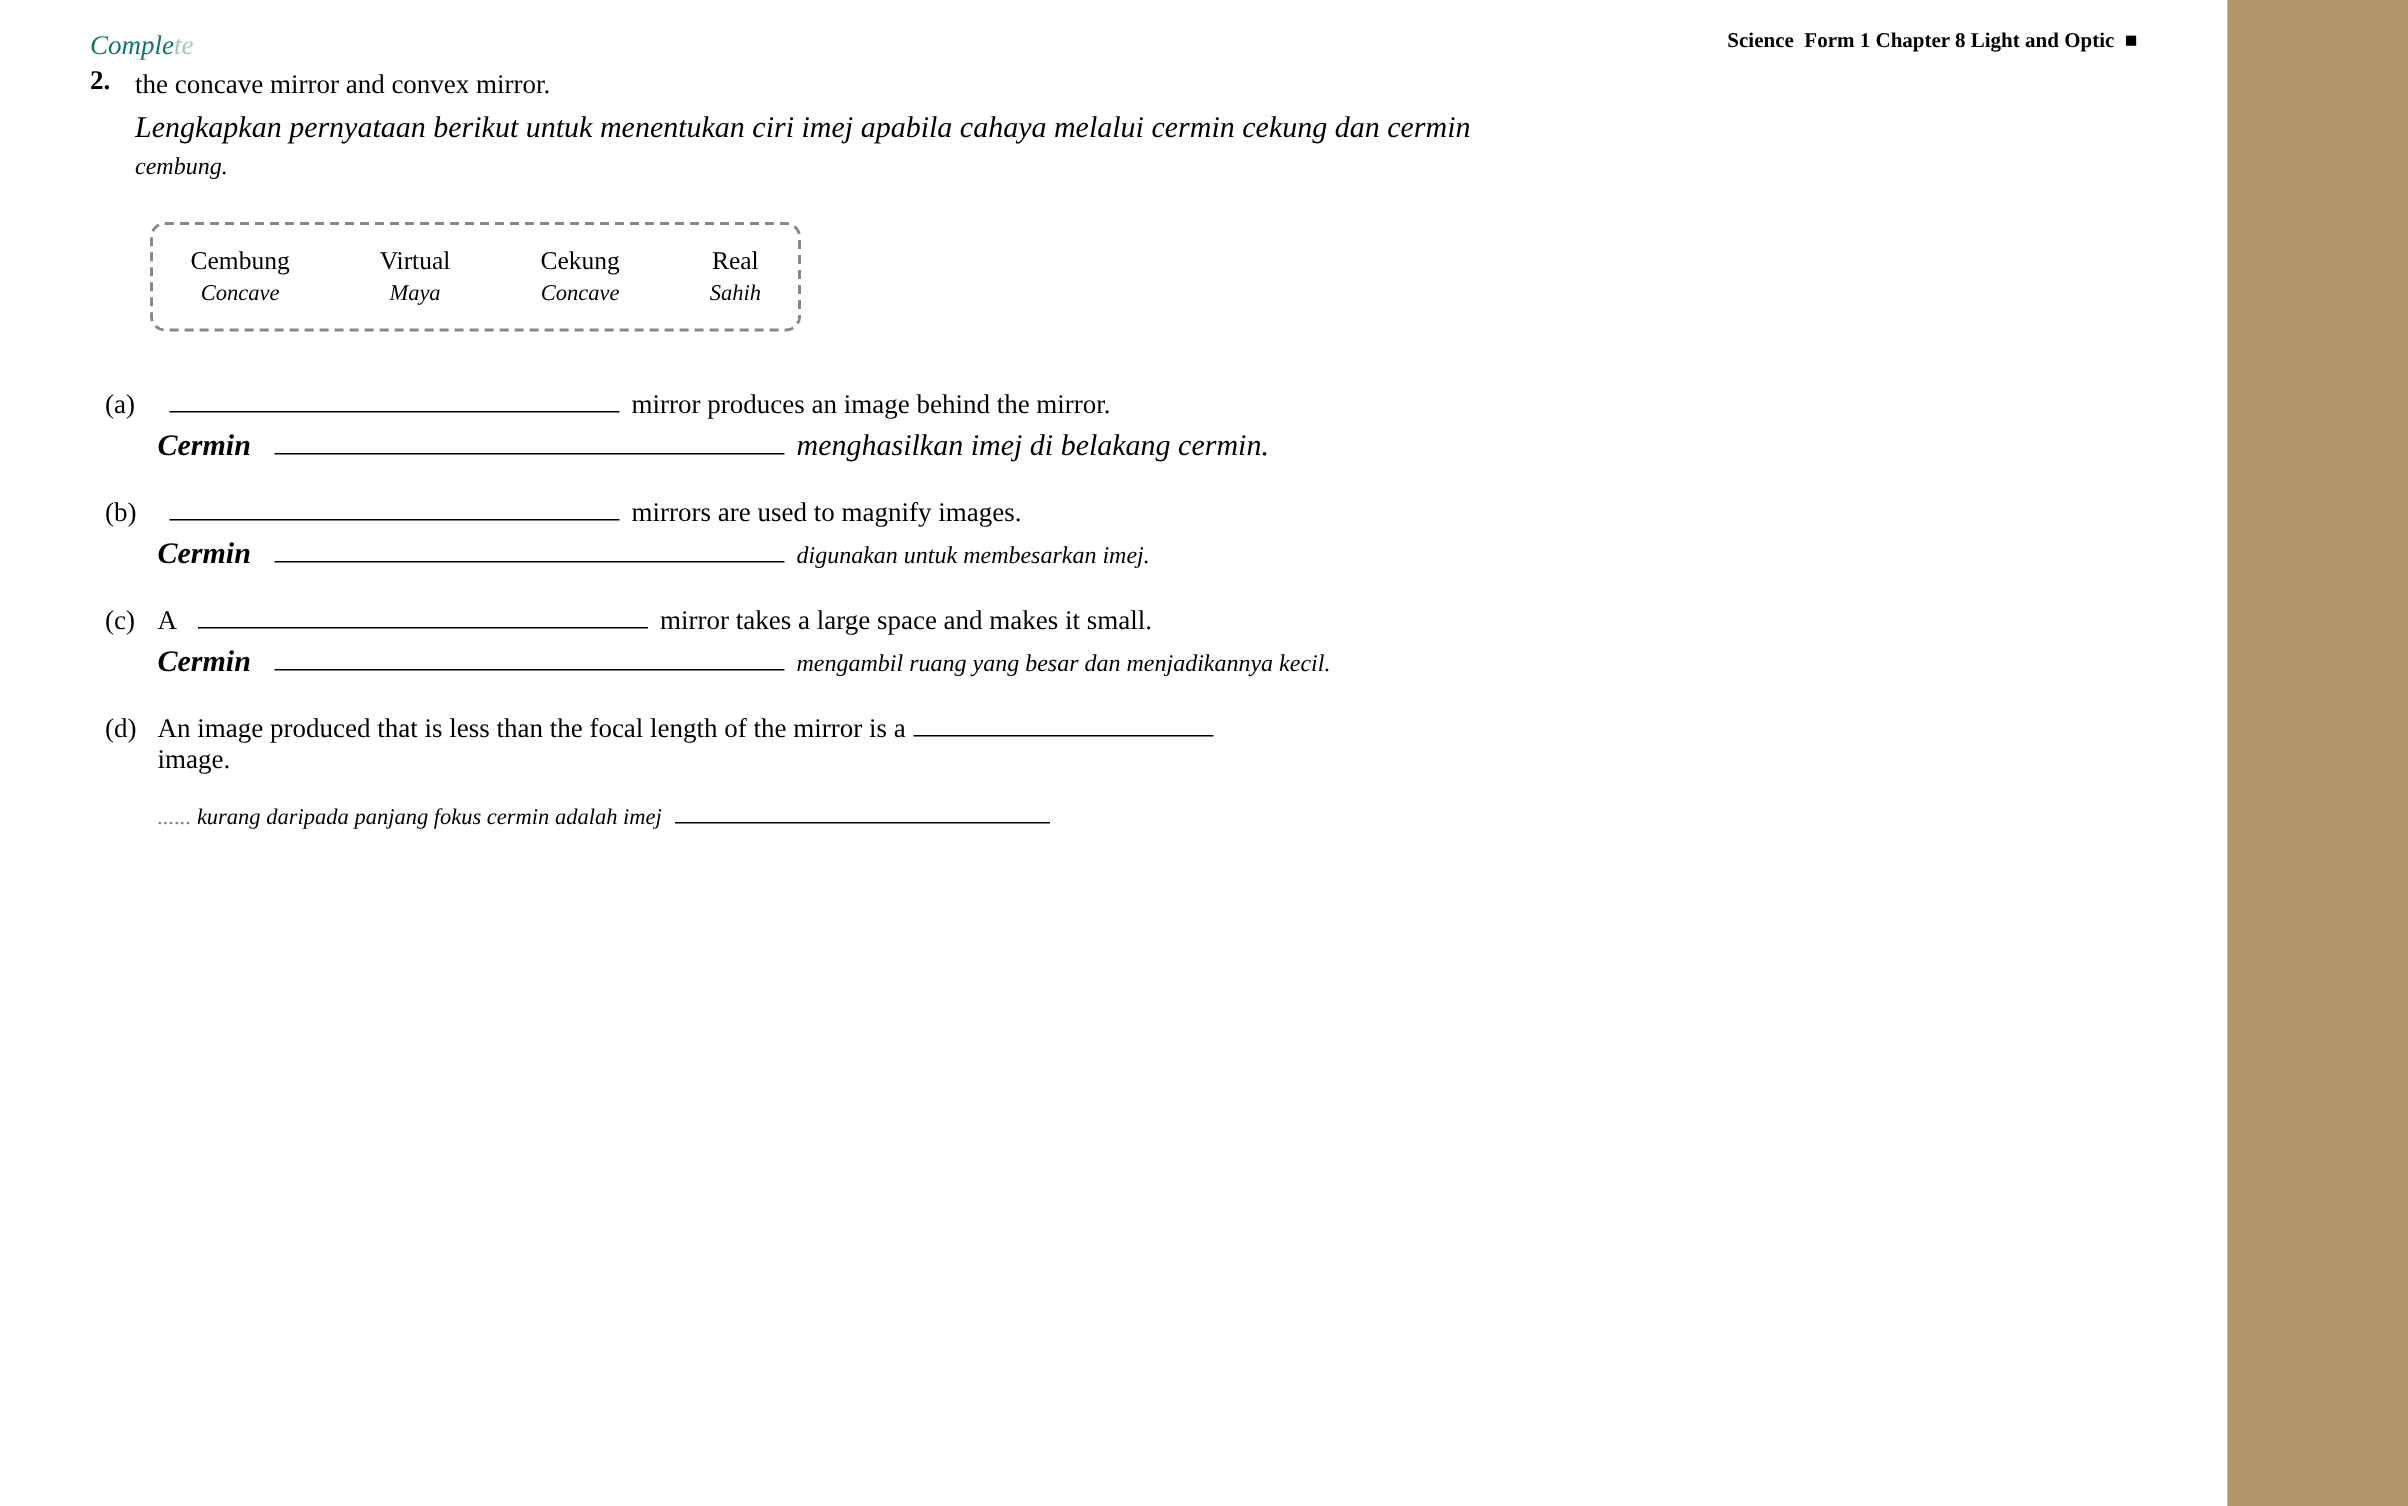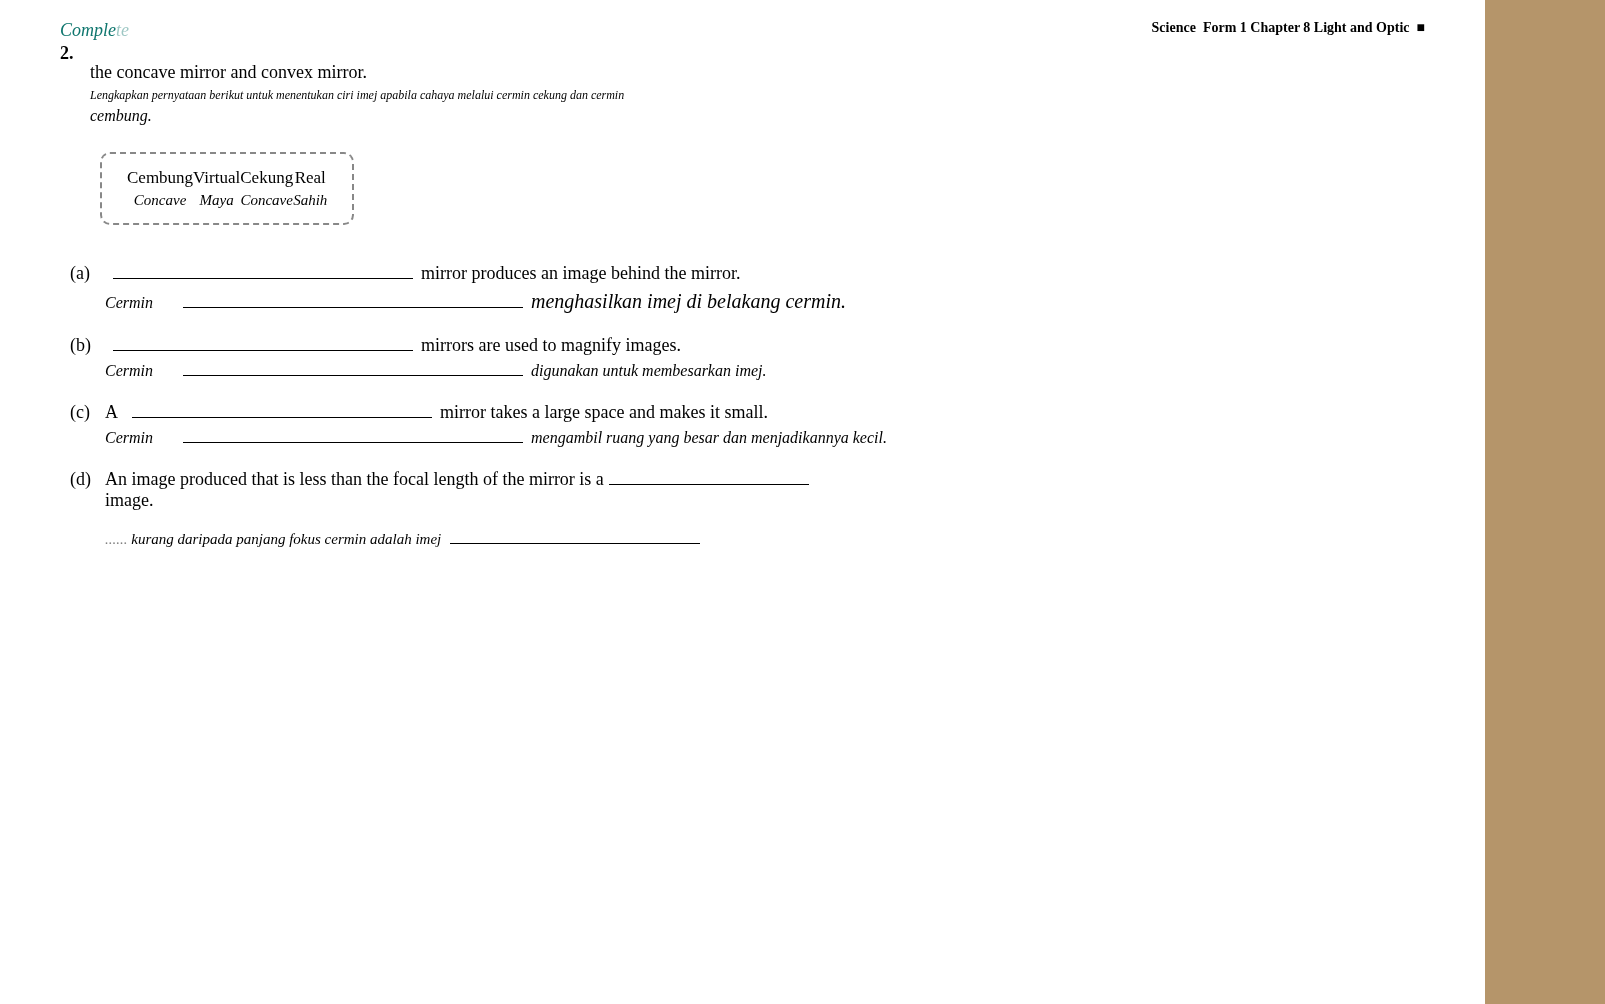--- a/index.html
+++ b/index.html
@@ -40,20 +40,21 @@
       border: 2px dashed #888;
       border-radius: 10px;
       display: inline-block;
       padding: 12px 25px;
       margin: 10px 0 20px 40px;
       position: relative;
     }
 
     .options-row {
       display: flex;
+      gap: 60px;
       align-items: center;
     }
 
     .option-item {
       text-align: center;
       font-size: 17px;
       line-height: 1.4;
     }
 
     .option-item .en {
@@ -103,22 +104,23 @@
       display: flex;
       align-items: baseline;
       margin-bottom: 4px;
       font-size: 16px;
       padding-left: 35px;
       font-style: italic;
     }
 
     .cermin-label {
       font-style: italic;
-      font-size: 16px;
+      font-size: 20px;
       min-width: 70px;
+      font-weight: bold;
     }
 
     .end-blank {
       display: inline-block;
       width: 200px;
       border-bottom: 1.5px solid #000;
       margin-left: 5px;
       vertical-align: baseline;
     }
 
@@ -154,24 +156,24 @@
       <span>Science</span>&nbsp;
       <span>Form 1  Chapter 8 Light and Optic</span>
       &nbsp;■
     </div>
   </div>
 
   
   <div style="display:flex; align-items:flex-start; margin-bottom:4px; padding-left:0;">
     <span style="font-size:18px; font-weight:bold; min-width:30px;">2.</span>
     <div style="flex:1;">
-      <div style="font-size:18px; line-height:1.5;margin-top:16px;">
+      <div style="font-size:18px; line-height:1.5;">
         <span>the concave mirror and convex mirror.</span>
       </div>
-      <div style="font-size:12px; font-style:italic; line-height:1.5;">
+      <div style="font-size:20px; font-style:italic; line-height:1.5;">
         <span>Lengkapkan pernyataan berikut untuk menentukan ciri imej apabila cahaya melalui cermin cekung dan cermin</span>
       </div>
       <div style="font-size:16px; font-style:italic; line-height:1.5; margin-bottom:10px;">
         <span>cembung.</span>
       </div>
     </div>
   </div>
 
   
   <div class="options-box">

